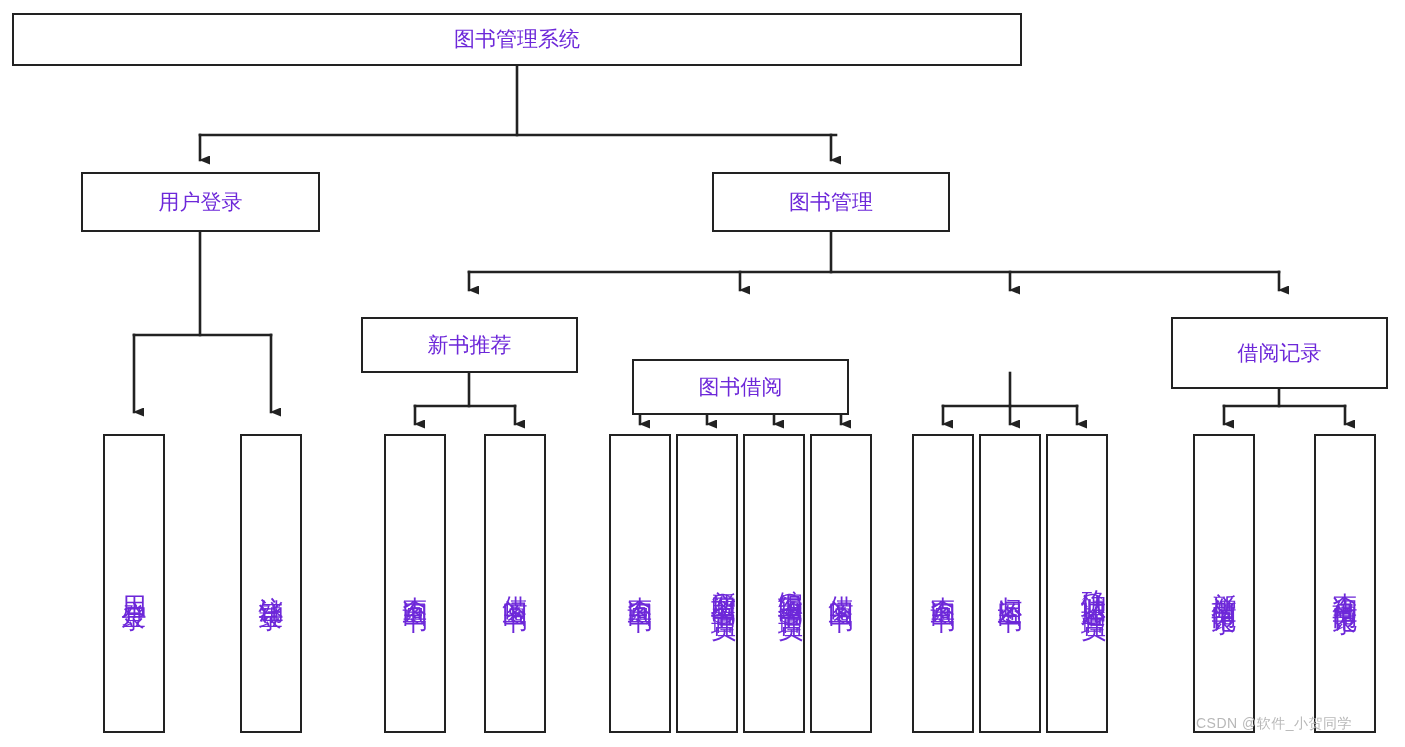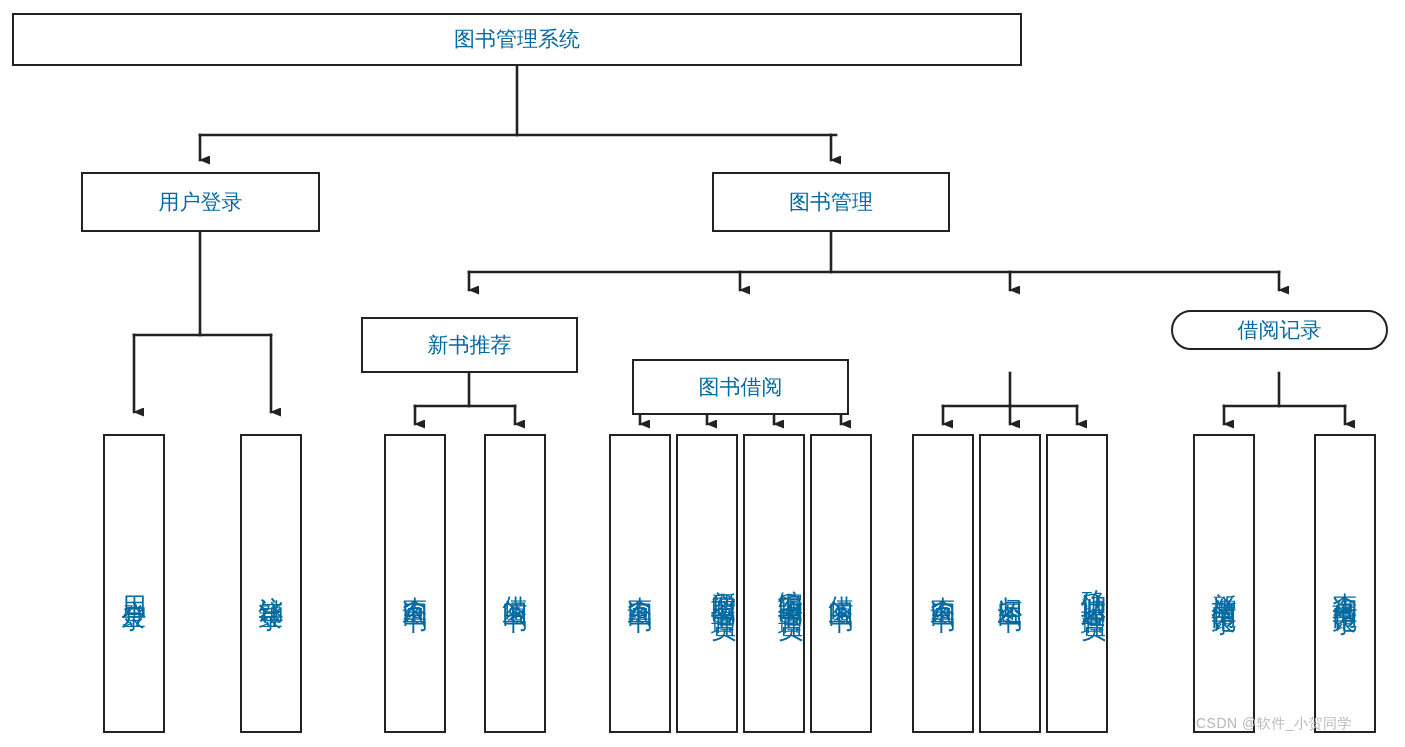--- a/index.html
+++ b/index.html
@@ -25,21 +25,21 @@
     pointer-events: none;
   }
   .node {
     position: absolute;
     box-sizing: border-box;
     border: 2px solid #222222;
     background: #ffffff;
     display: flex;
     align-items: center;
     justify-content: center;
-    color: #0369a1;
+    color: #6d28d9;
   }
   .node-h {
     font-size: 21px;
     line-height: 1.15;
     white-space: nowrap;
   }
   .node-v {
     writing-mode: vertical-rl;
     text-orientation: upright;
     font-size: 25px;
@@ -123,21 +123,21 @@
   <div class="node node-h" style="left:712px; top:172px; width:238px; height:60px;">
     <span>图书管理</span>
   </div>
 
   <div class="node node-h" style="left:361px; top:317px; width:217px; height:56px;">
     <span>新书推荐</span>
   </div>
   <div class="node node-h" style="left:632px; top:317px; width:217px; height:56px;margin-top:42px;">
     <span>图书借阅</span>
   </div>
-  <div class="node node-h" style="left:1171px; top:310px; width:217px; height:40px;border-radius:23px;">
+  <div class="node node-h" style="left:1171px; top:317px; width:217px; height:72px;">
     <span>借阅记录</span>
   </div>
 
   <div class="node node-v" style="left:103px; top:434px; width:62px; height:299px;">
     <span>用户登录</span>
   </div>
   <div class="node node-v" style="left:240px; top:434px; width:62px; height:299px;">
     <span>注销登录</span>
   </div>
 

